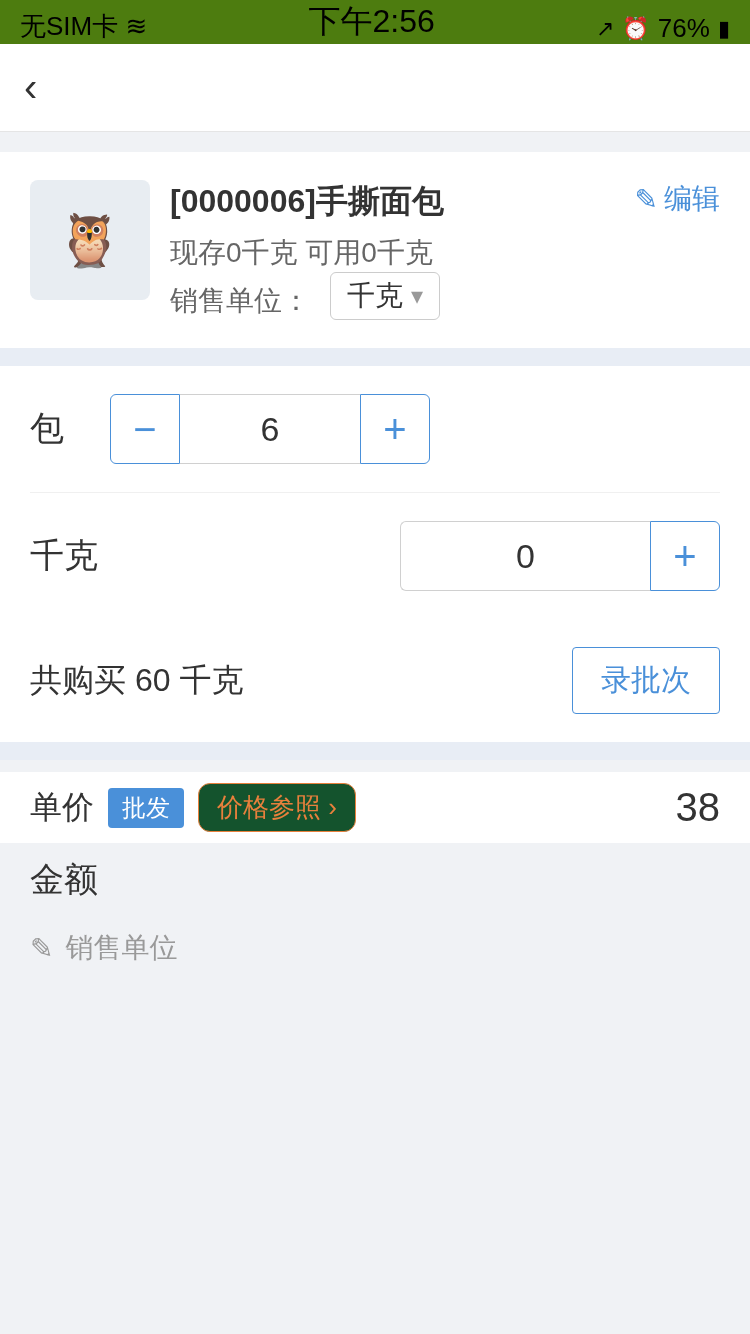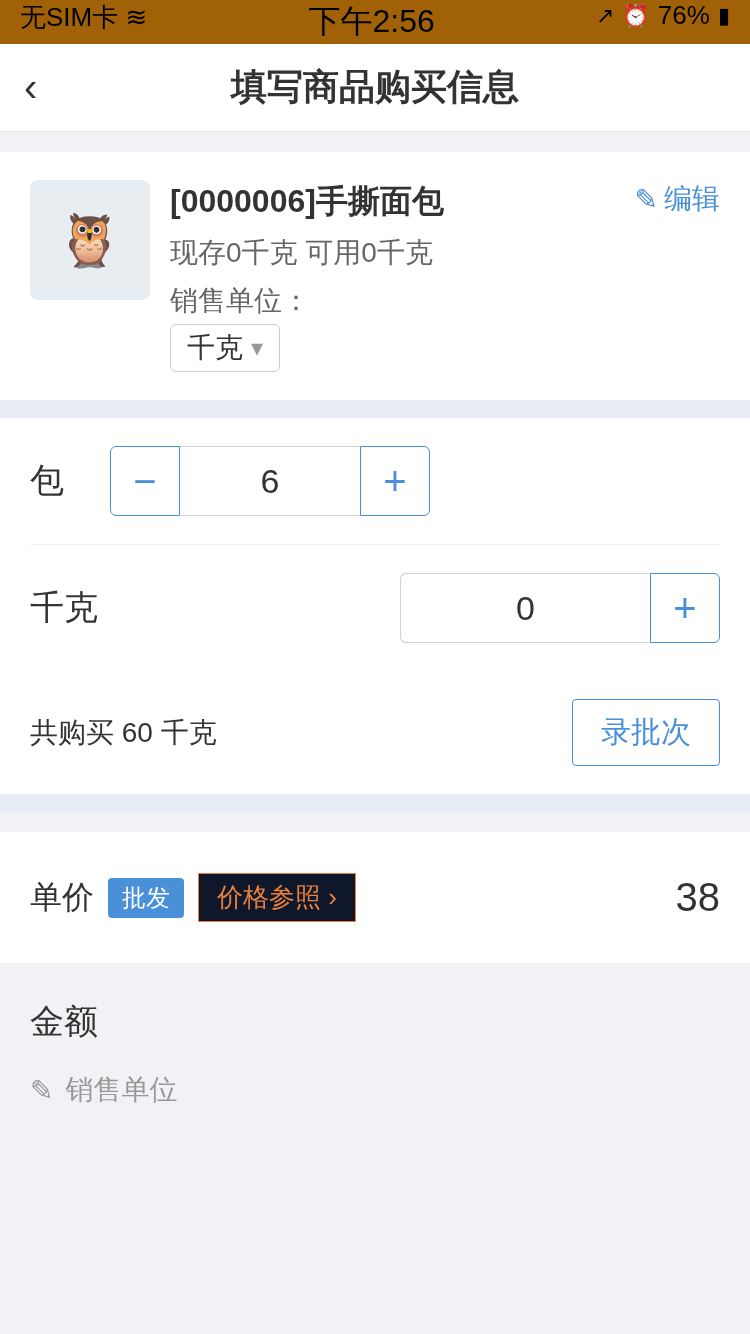--- a/index.html
+++ b/index.html
@@ -10,23 +10,23 @@
       font-family: -apple-system, "PingFang SC", "Helvetica Neue", Arial, sans-serif;
       background: #f0f2f5;
       font-size: 32px;
       color: #333;
     }
 
     
     .status-bar {
       width: 100%;
       height: 44px;
-      background: #a16207;
-      display: flex;
-      align-items: flex-start;
+      background: #4d7c0f;
+      display: flex;
+      align-items: flex-end;
       justify-content: space-between;
       padding: 0 20px;
       font-size: 28px;
       color: #000;
     }
     .status-left { display: flex; align-items: center; gap: 10px; }
     .status-center { font-size: 32px; font-weight: 500; }
     .status-right { display: flex; align-items: center; gap: 8px; font-size: 26px; }
 
     
@@ -79,29 +79,27 @@
     .product-info { flex: 1; }
     .product-name {
       font-size: 32px;
       font-weight: 600;
       color: #333;
       margin-bottom: 10px;
     }
     .product-stock {
       font-size: 28px;
       color: #666;
-      margin-bottom: 10px;
     }
     .product-unit-row {
       display: flex;
-      align-items: flex-start;
-      gap: 4px;
+      align-items: flex-end;
+      gap: 20px;
       font-size: 28px;
       color: #666;
-      flex-direction: column;
     }
     .unit-selector {
       border: 1px solid #ccc;
       border-radius: 6px;
       padding: 4px 16px;
       font-size: 28px;
       color: #333;
       background: #fff;
       display: flex;
       align-items: center;
@@ -198,38 +196,38 @@
     
     .total-row {
       background: #fff;
       display: flex;
       align-items: center;
       justify-content: space-between;
       padding: 28px 30px;
       margin-top: 0;
     }
     .total-label {
-      font-size: 28px;
+      font-size: 32px;
       color: #333;
     }
     .batch-btn {
       border: 1.5px solid #4a90d9;
       color: #4a90d9;
       background: #fff;
       padding: 12px 28px;
       font-size: 30px;
       border-radius: 4px;
       cursor: pointer;
     }
 
     
     .price-section {
       background: #fff;
-      margin-top: 20px;
-      padding: 41px 30px;
+      margin-top: 12px;
+      padding: 11px 30px;
     }
     .price-row {
       display: flex;
       align-items: center;
       justify-content: space-between;
     }
     .price-left {
       display: flex;
       align-items: center;
       gap: 14px;
@@ -238,39 +236,39 @@
     .price-tag {
       background: #4a90d9;
       color: #fff;
       font-size: 24px;
       padding: 4px 14px;
       border-radius: 4px;
     }
     .price-ref-btn {
       border: 1.5px solid #e8803c;
       color: #e8803c;
-      background: #0f172a;
+      background: #14532d;
       padding: 6px 18px;
       font-size: 26px;
-      border-radius: 0;
+      border-radius: 12px;
       display: flex;
       align-items: center;
       gap: 4px;
       cursor: pointer;
     }
     .price-value {
       font-size: 40px;
       color: #333;
       font-weight: 500;
     }
 
     
     .amount-section {
       background: #f0f2f5;
-      padding: 36px 30px 0 30px;
+      padding: 14px 30px 0 30px;
     }
     .amount-row {
       display: flex;
       align-items: center;
       gap: 16px;
       margin-bottom: 16px;
     }
     .amount-label { font-size: 34px; color: #333; }
     .amount-value { font-size: 42px; color: #333; font-weight: 600; }
     .remark-row {
@@ -299,21 +297,20 @@
   <div class="status-right">
     <span style="font-size:22px;">↗</span>
     <span style="font-size:22px;">⏰</span>
     <span style="font-size:26px;">76%</span>
     <span style="font-size:22px;">▮</span>
   </div>
 </div>
 
 <div class="nav-bar">
   <span class="nav-back">‹</span>
-  <span class="nav-title">填写商品购买信息</span>
 </div>
 
 <div class="product-card-wrapper">
   <div class="product-card">
     <div class="product-image">
       <span class="owl-logo" style="font-size:52px; color:#8aa5be;">🦉</span>
     </div>
     <div class="product-info">
       <div class="product-name">[0000006]手撕面包</div>
       <div class="product-stock">现存0千克  可用0千克</div>

